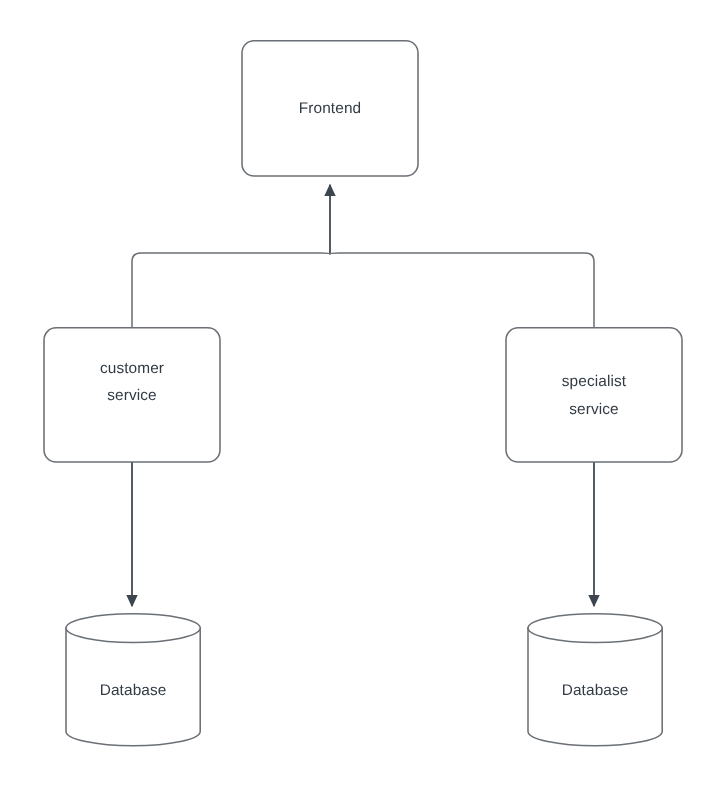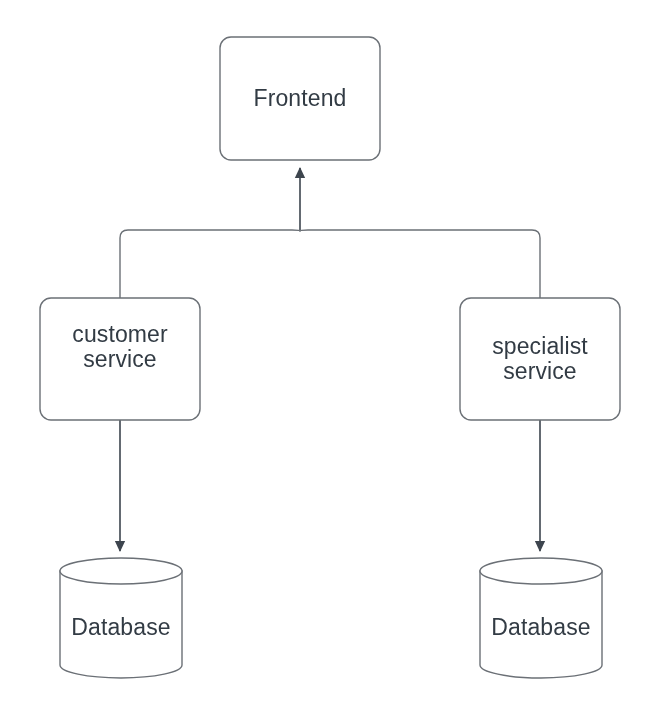--- a/index.html
+++ b/index.html
@@ -27,21 +27,21 @@
     display: block;
   }
   .node-label {
     position: absolute;
     display: flex;
     align-items: center;
     justify-content: center;
     text-align: center;
     color: #323b44;
     font-family: "Liberation Sans", sans-serif;
-    font-size: 23px;
+    font-size: 14px;
     line-height: 25px;
     white-space: pre-line;
     pointer-events: none;
     letter-spacing: 0.1px;
   }
 </style>
 </head>
 <body>
 
 <div id="diagram-canvas">

